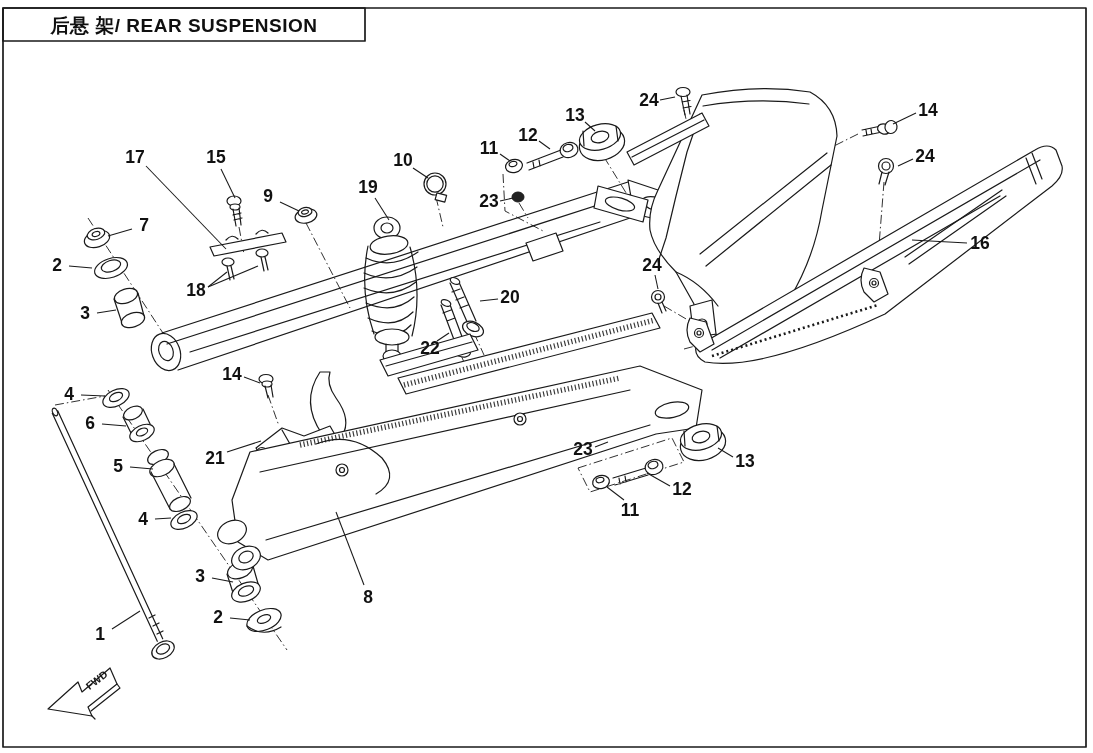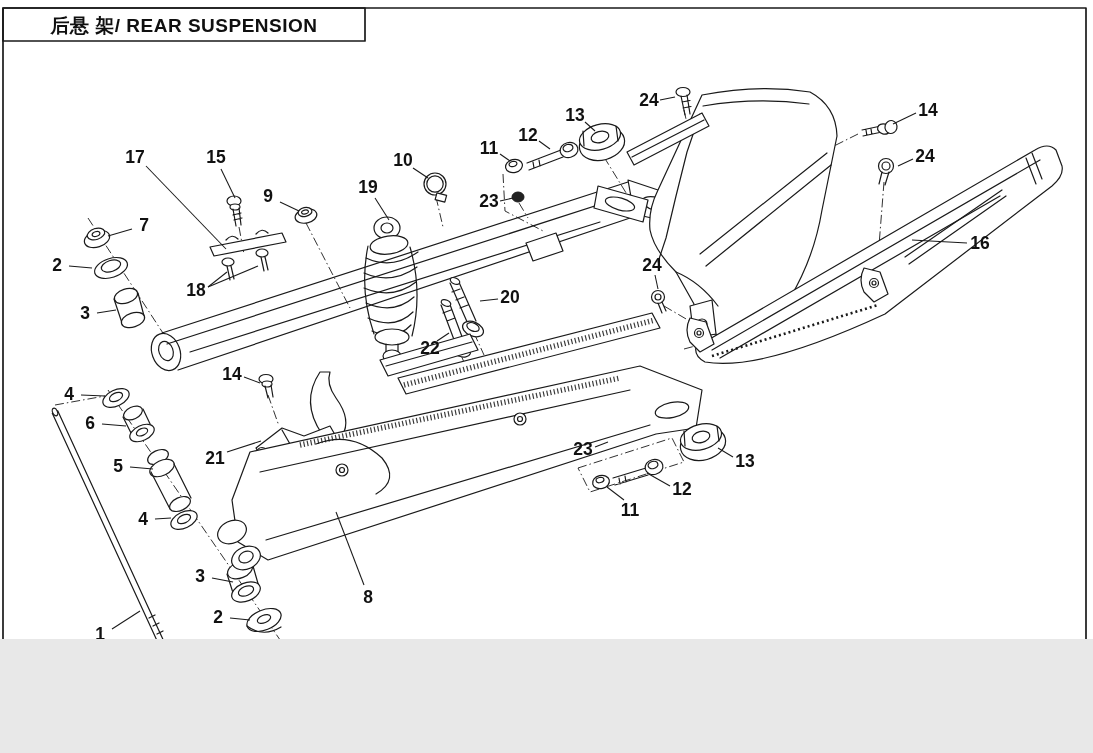--- a/index.html
+++ b/index.html
@@ -1,16 +1,16 @@
 <!DOCTYPE html>
 <html><head>
 <meta charset="utf-8">
 <style>
   html,body{margin:0;padding:0;background:#e8e8e8;}
-  .page{position:relative;width:1093px;height:639px;background:#ffffff;margin:0 auto;
+  .page{position:relative;width:1093px;height:753px;background:#ffffff;margin:0 auto;
         font-family:"Liberation Sans", sans-serif;overflow:hidden;}
   svg{position:absolute;left:0;top:0;}
   svg *{vector-effect:non-scaling-stroke;}
   .ln{stroke:#1a1a1a;fill:none;stroke-width:1.2;stroke-linecap:round;stroke-linejoin:round;}
   .lnf{stroke:#1a1a1a;fill:#ffffff;stroke-width:1.2;stroke-linejoin:round;}
   .thick{stroke-width:1.7;}
   .cl{stroke:#1a1a1a;fill:none;stroke-width:0.9;stroke-dasharray:9 3 1.5 3;}   
   .leader{stroke:#1a1a1a;fill:none;stroke-width:1.05;}
   .hatch{stroke:#1a1a1a;fill:none;stroke-width:5.5;stroke-dasharray:1.2 2.4;opacity:.85;}
   .chain{stroke:#1a1a1a;fill:none;stroke-width:2.6;stroke-dasharray:2 3;}

